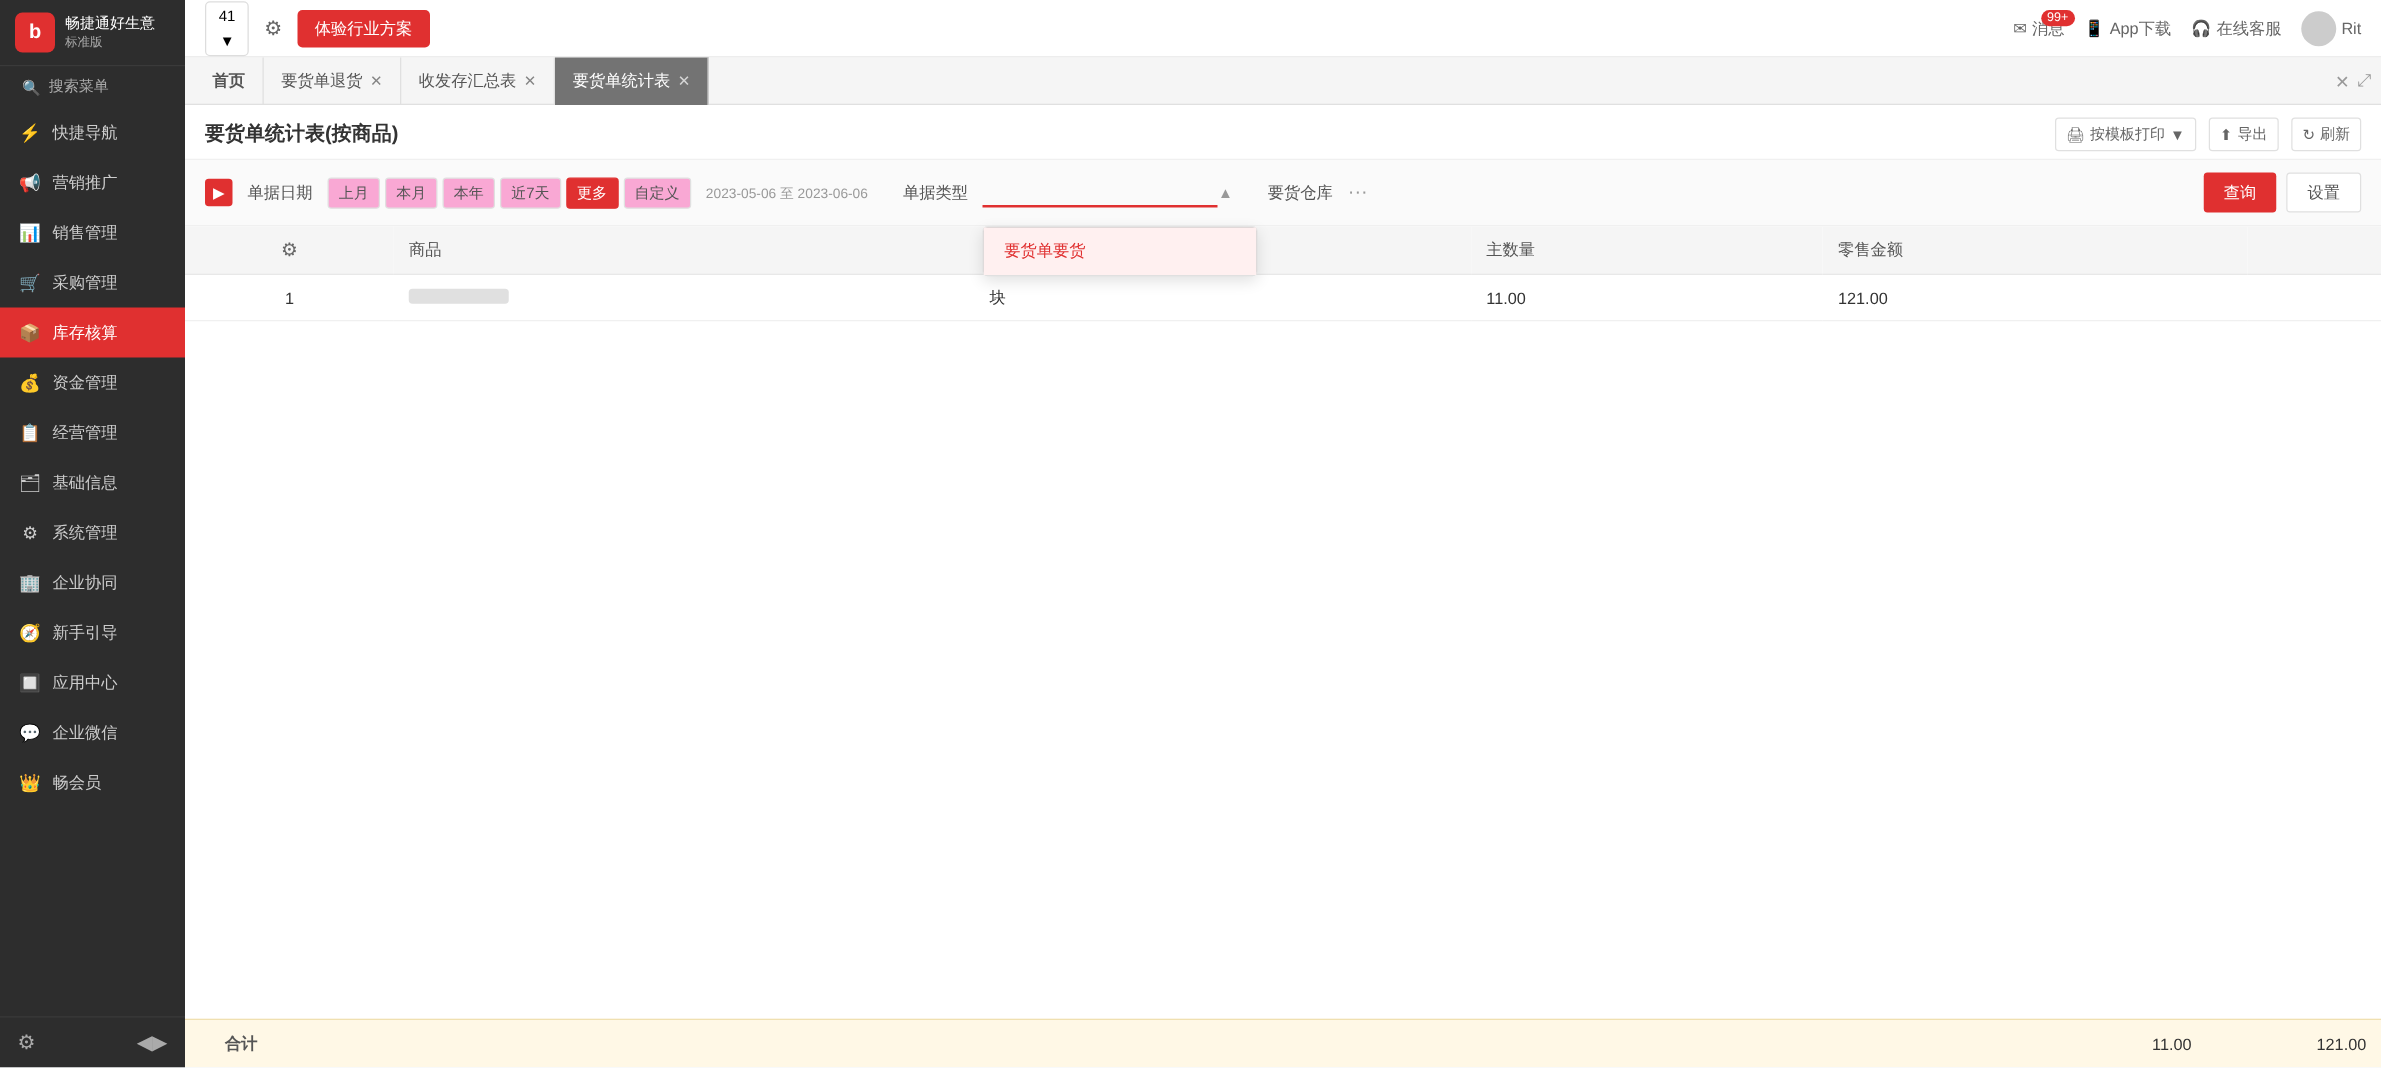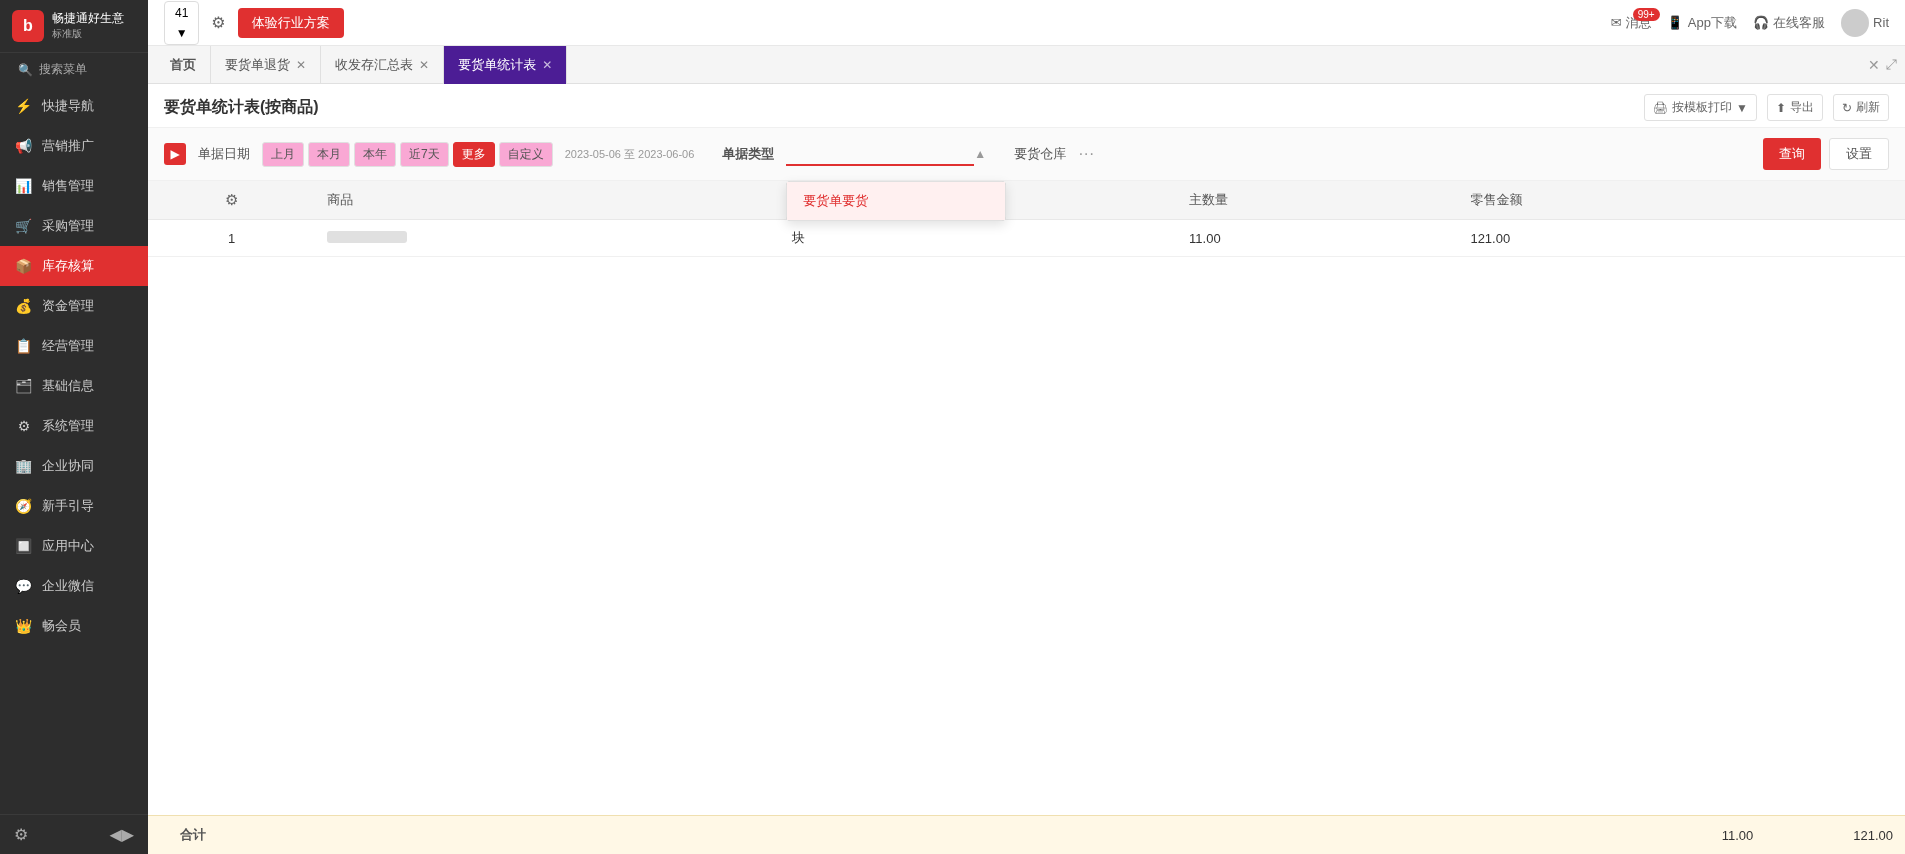--- a/index.html
+++ b/index.html
@@ -115,21 +115,21 @@
       display: flex; align-items: center;
       padding: 0 14px;
       font-size: 13px;
       cursor: pointer;
       color: #555;
       border-right: 1px solid #e0e0e0;
       gap: 6px;
       white-space: nowrap;
     }
     .tab.active {
-      background: #4c1d95; color: white;
+      background: #737373; color: white;
     }
     .tab-close { font-size: 12px; opacity: 0.7; cursor: pointer; }
     .tab-home { font-weight: bold; }
 
     
     .page {
       flex: 1; overflow: hidden; display: flex; flex-direction: column; background: #fff;
     }
     .page-header {
       display: flex; align-items: center; justify-content: space-between;
@@ -166,21 +166,21 @@
     .filter-label { color: #555; font-size: 13px; white-space: nowrap; }
     .filter-dates { display: flex; gap: 4px; align-items: center; flex-wrap: nowrap; }
     .date-btn {
       padding: 3px 8px; border: 1px solid #e0e0e0; border-radius: 3px;
       font-size: 12px; cursor: pointer; background: #f9a8d4; color: #555; white-space: nowrap;
     }
     .date-btn.more {
       background: #e03030; color: white; border-color: #e03030;
     }
     .date-range { font-size: 11px; color: #999; white-space: nowrap; }
-    .filter-type-label { color: #555; font-size: 13px; white-space: nowrap; margin-left: 16px; font-weight: bold; }
+    .filter-type-label { color: #555; font-size: 13px; white-space: nowrap; margin-left: 16px; }
     .filter-type-input {
       border: none; border-bottom: 2px solid #e03030;
       padding: 3px 6px; font-size: 13px; outline: none;
       min-width: 160px; background: transparent; cursor: pointer;
     }
     .dropdown-arrow { color: #999; cursor: pointer; font-size: 12px; }
     .filter-warehouse-label { color: #555; font-size: 13px; white-space: nowrap; margin-left: 16px; }
     .filter-warehouse-dots { color: #999; cursor: pointer; font-size: 16px; }
     .filter-right { margin-left: auto; display: flex; gap: 8px; padding-left: 24px; }
     .query-btn {

